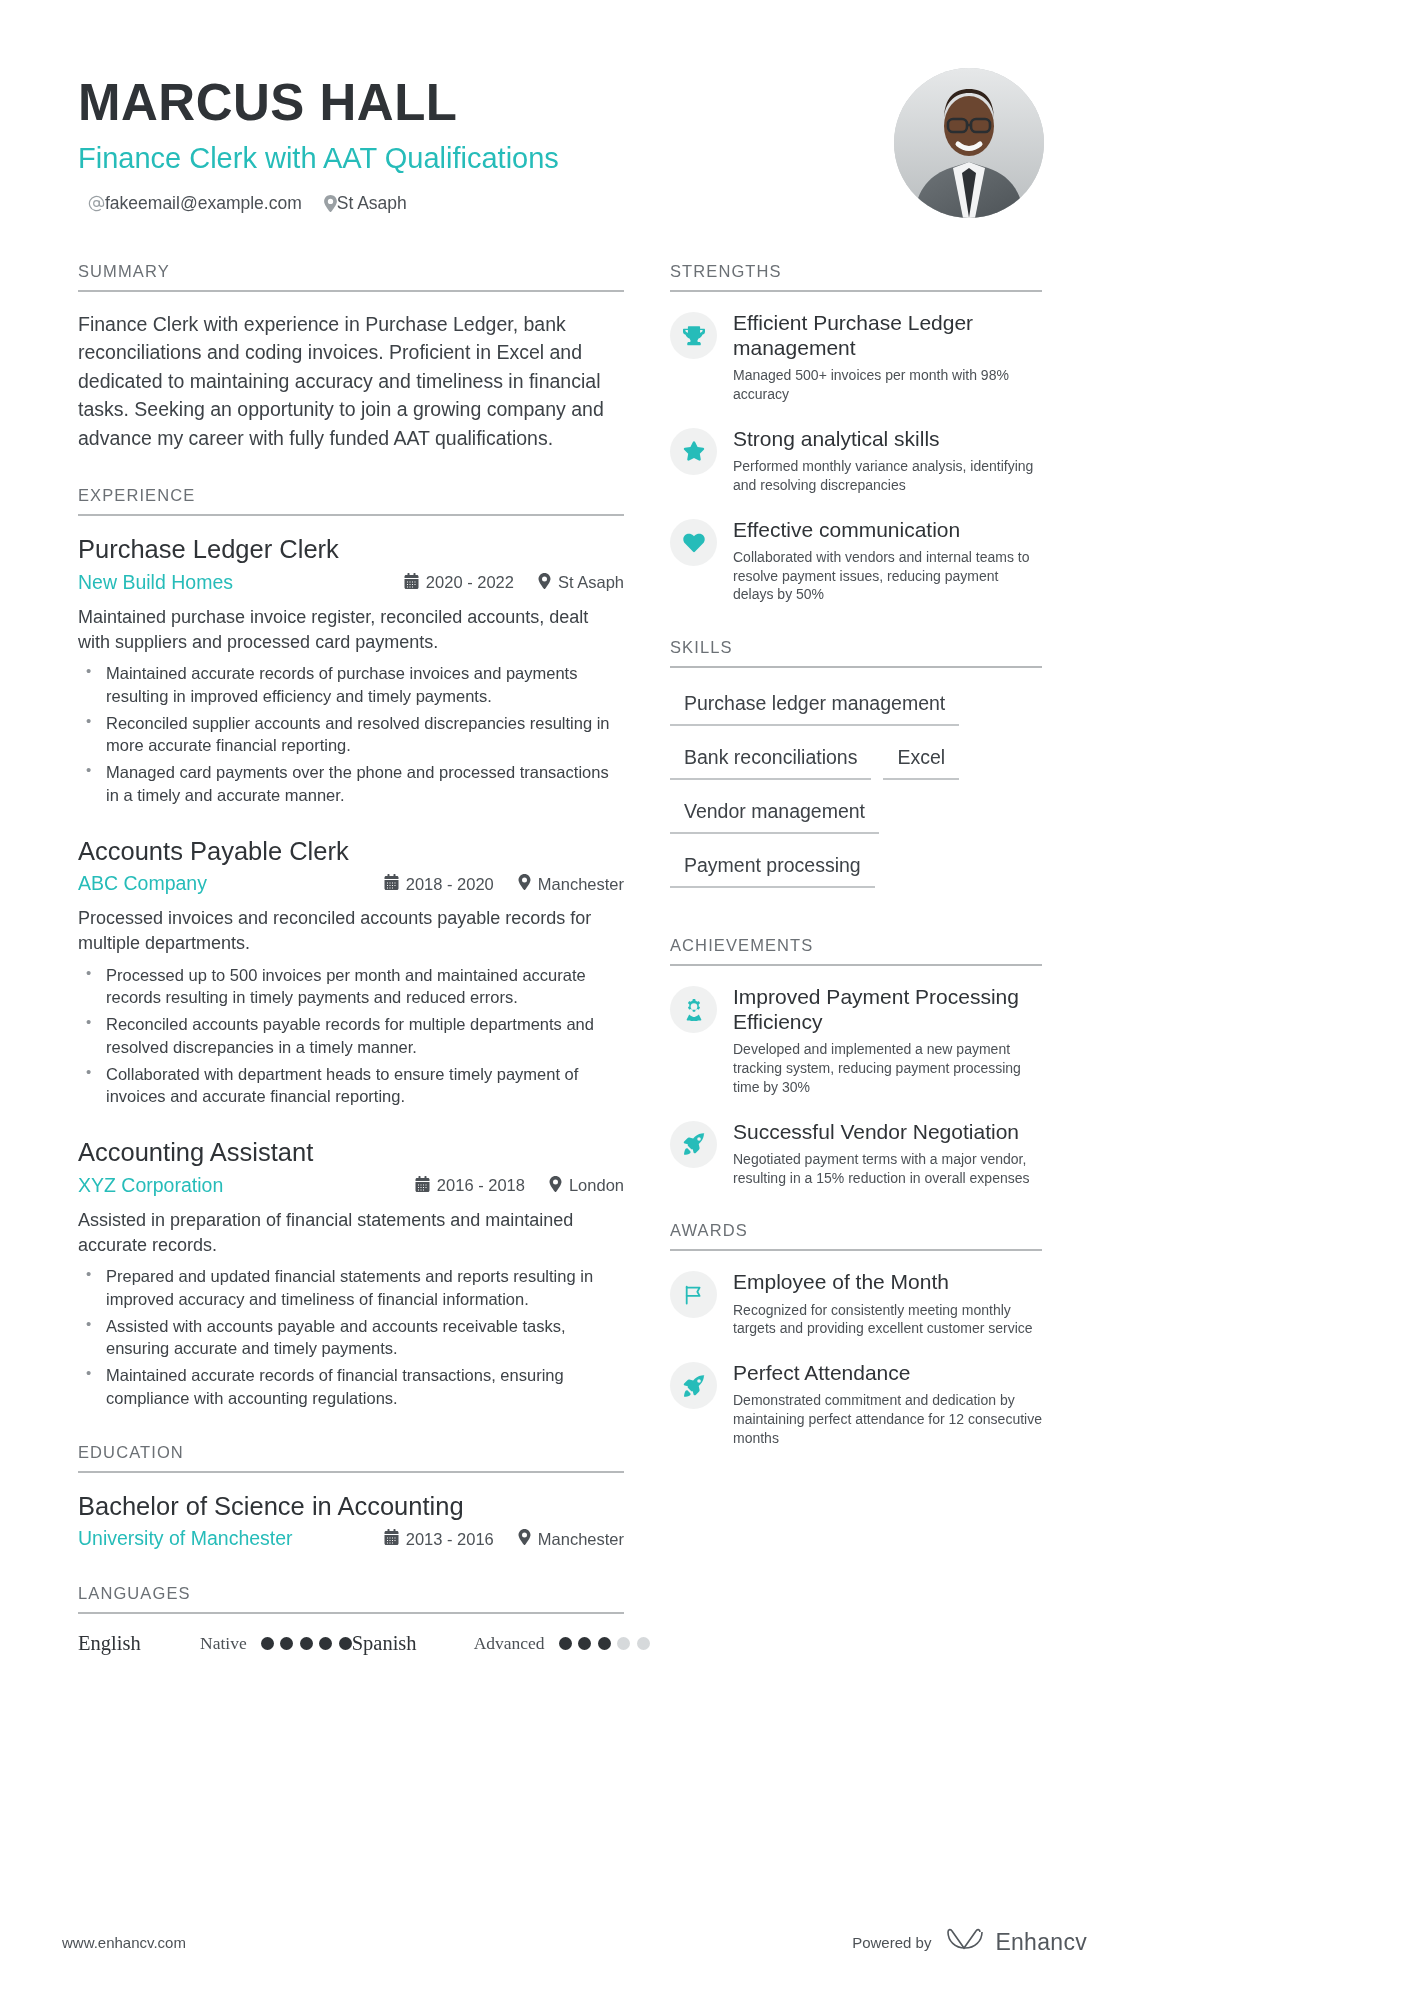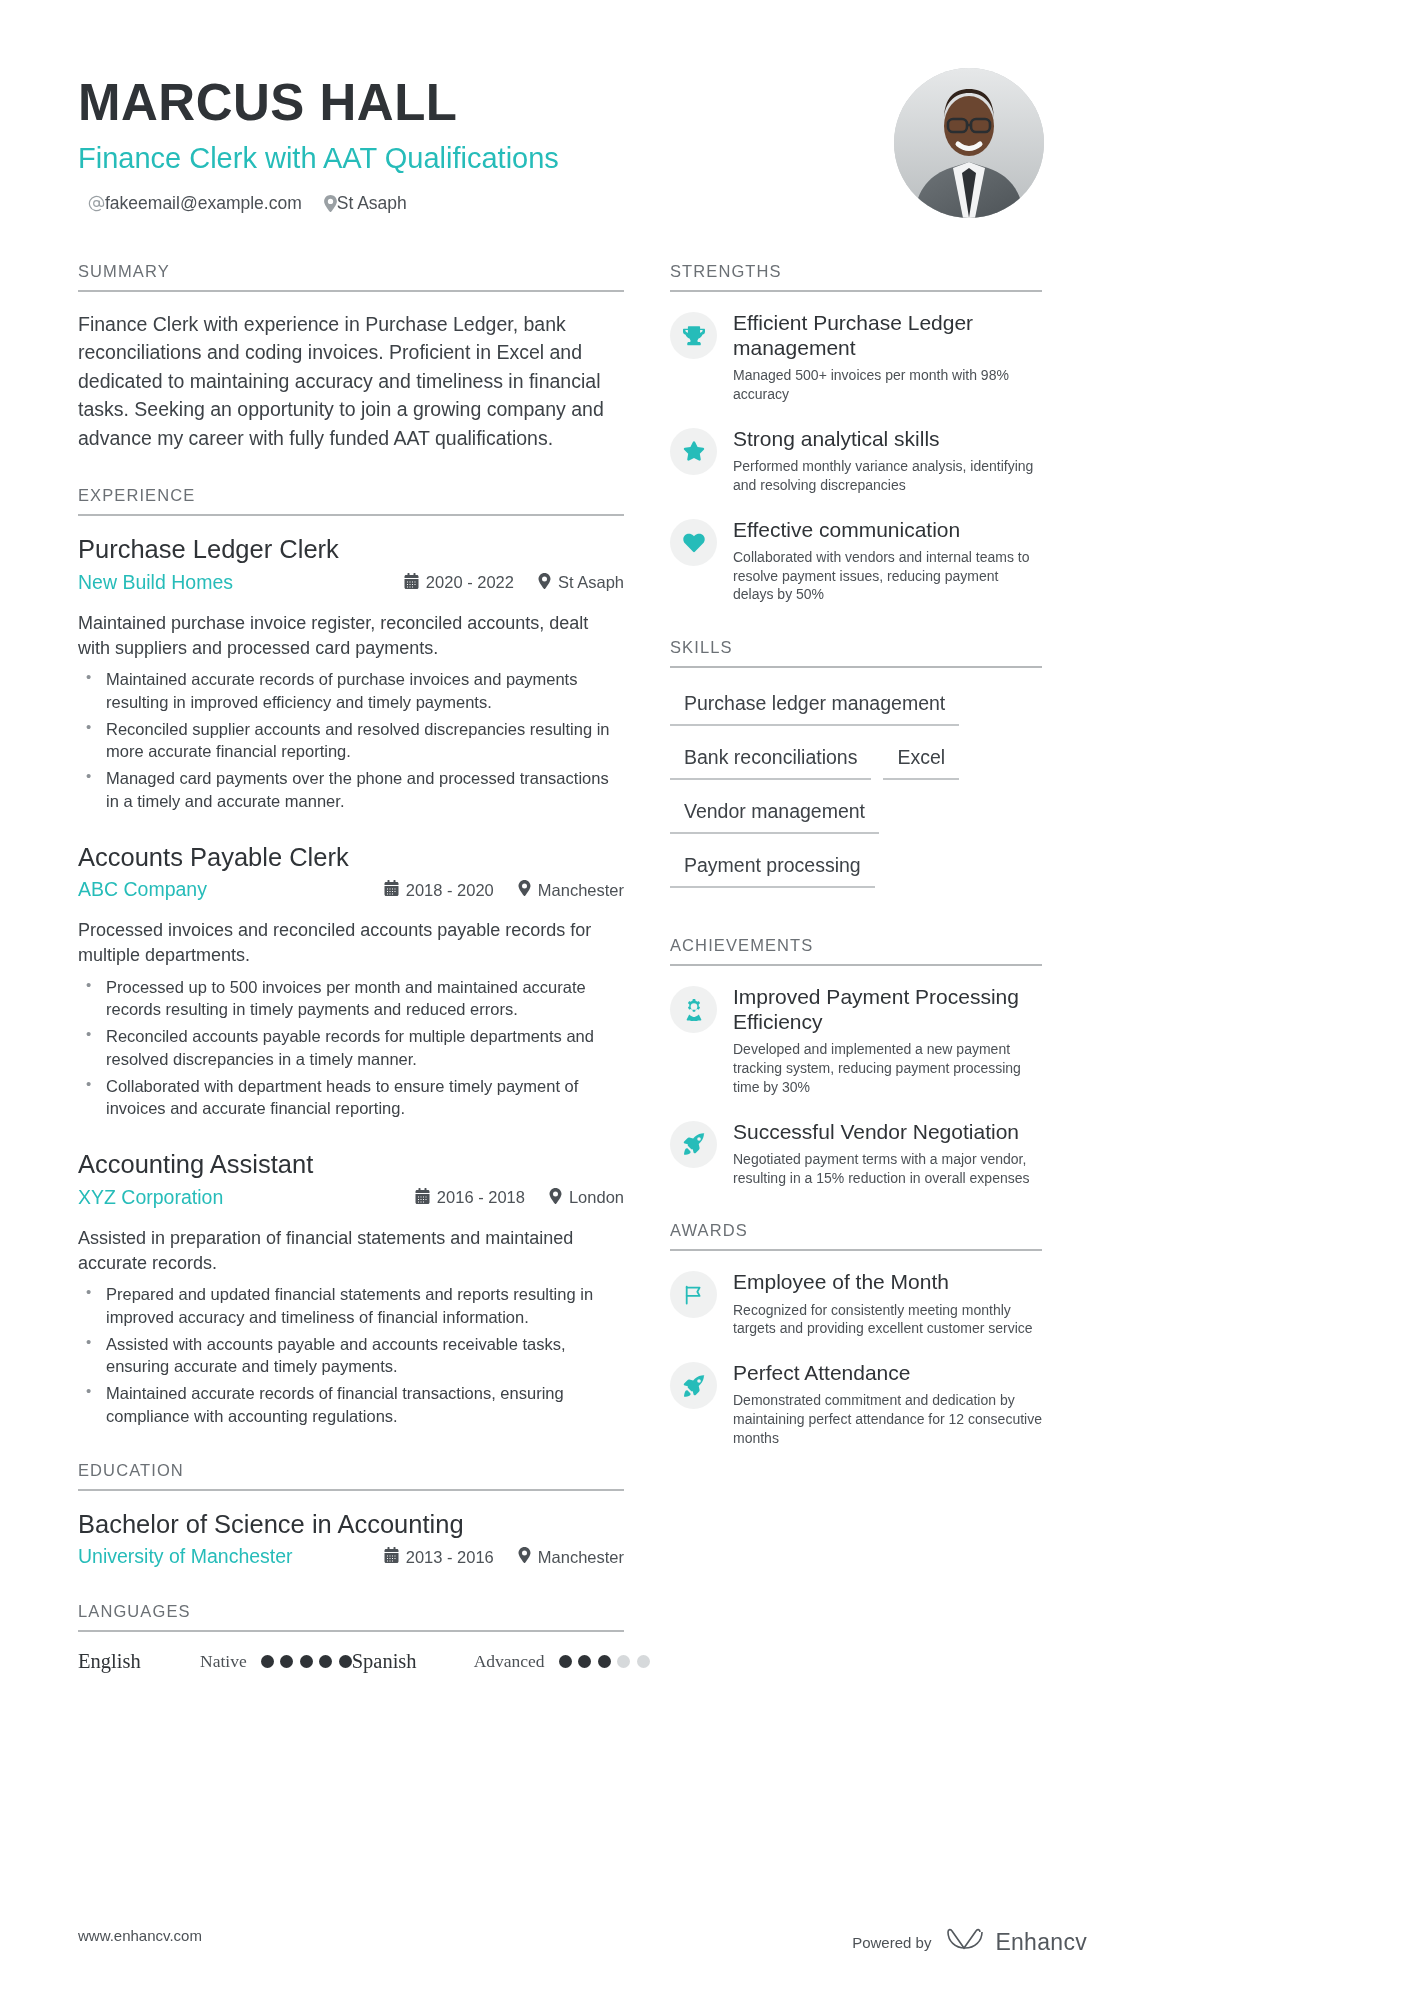--- a/index.html
+++ b/index.html
@@ -108,21 +108,21 @@
     align-items: center;
     gap: 7px;
     font-size: 16.5px;
     color: #4c5156;
     white-space: nowrap;
   }
   .job-desc {
     font-size: 18px;
     line-height: 1.37;
     color: #3d4247;
-    margin-top: 17px;
+    margin-top: 11px;
   }
   ul.bullets { list-style: none; margin-top: 8px; }
   ul.bullets li {
     position: relative;
     padding-left: 28px;
     font-size: 16.5px;
     line-height: 1.35;
     color: #3d4247;
     margin-bottom: 5px;
   }
@@ -184,24 +184,24 @@
     color: #3d4247;
     padding: 6px 14px 9px 14px;
     border-bottom: 2.5px solid #c3c6c8;
     margin-bottom: 14px;
     white-space: nowrap;
   }
 
   
   .footer {
     position: absolute;
-    left: 78px; right: 78px;
+    left: 62px; right: 78px;
     bottom: 38px;
     display: flex;
-    align-items: flex-start;
+    align-items: center;
     justify-content: space-between;
   }
   .footer-url { font-size: 15px; color: #4c5156; }
   .powered { display: flex; align-items: center; gap: 13px; }
   .powered-label { font-size: 15px; color: #4c5156; }
   .brand { display: flex; align-items: center; gap: 9px; }
   .brand-name { font-size: 23px; color: #53585d; letter-spacing: 0.3px; }
 </style>
 </head>
 <body>

